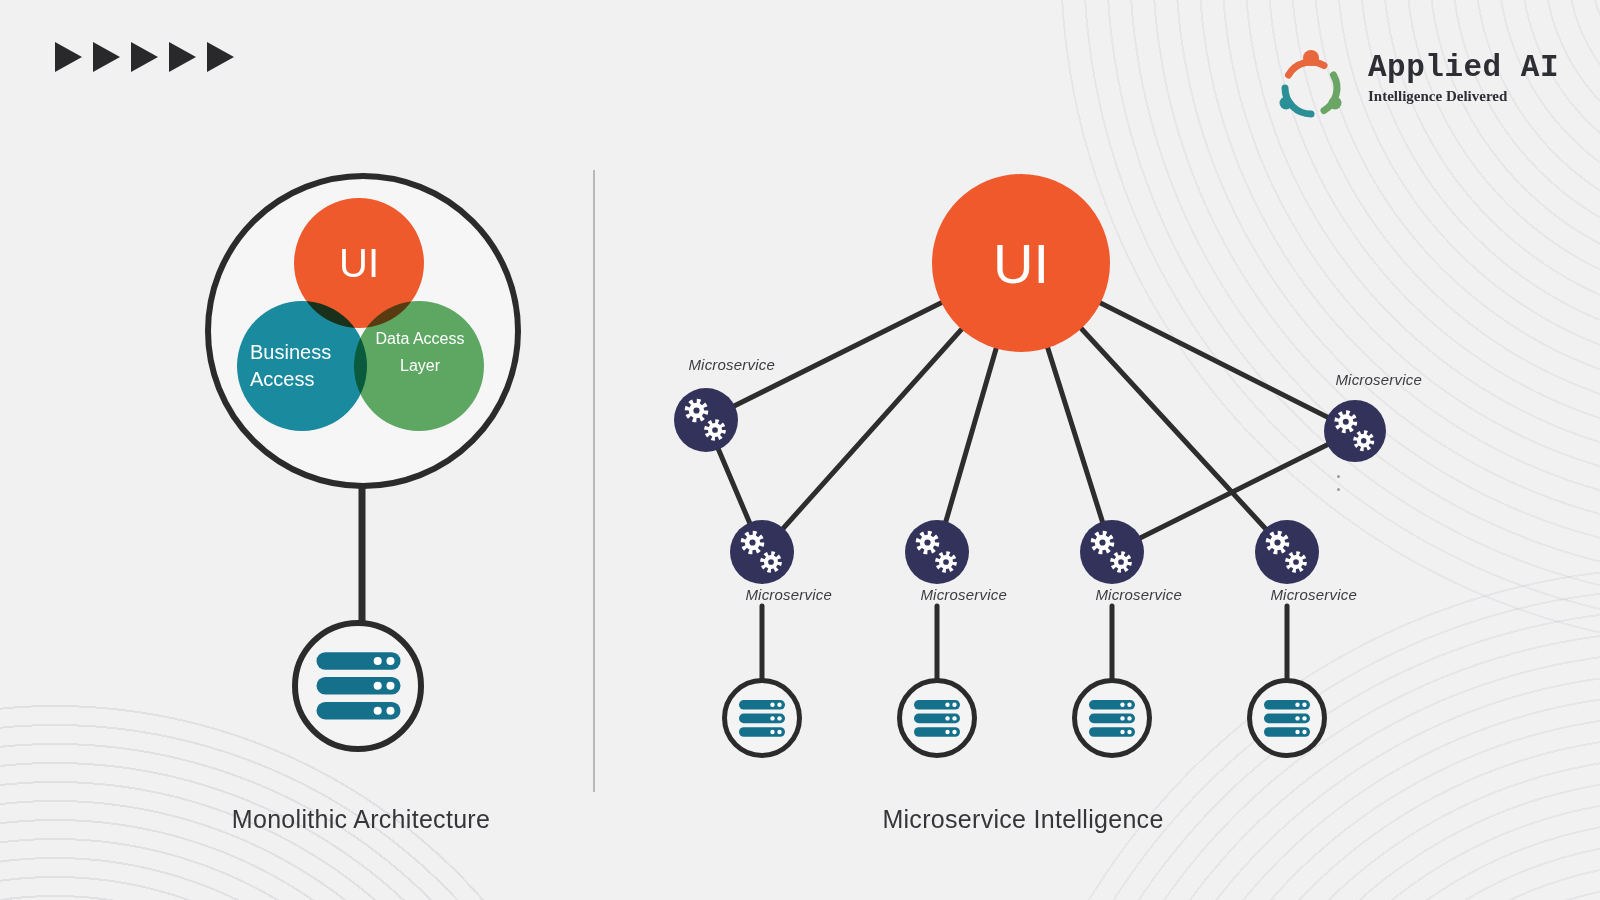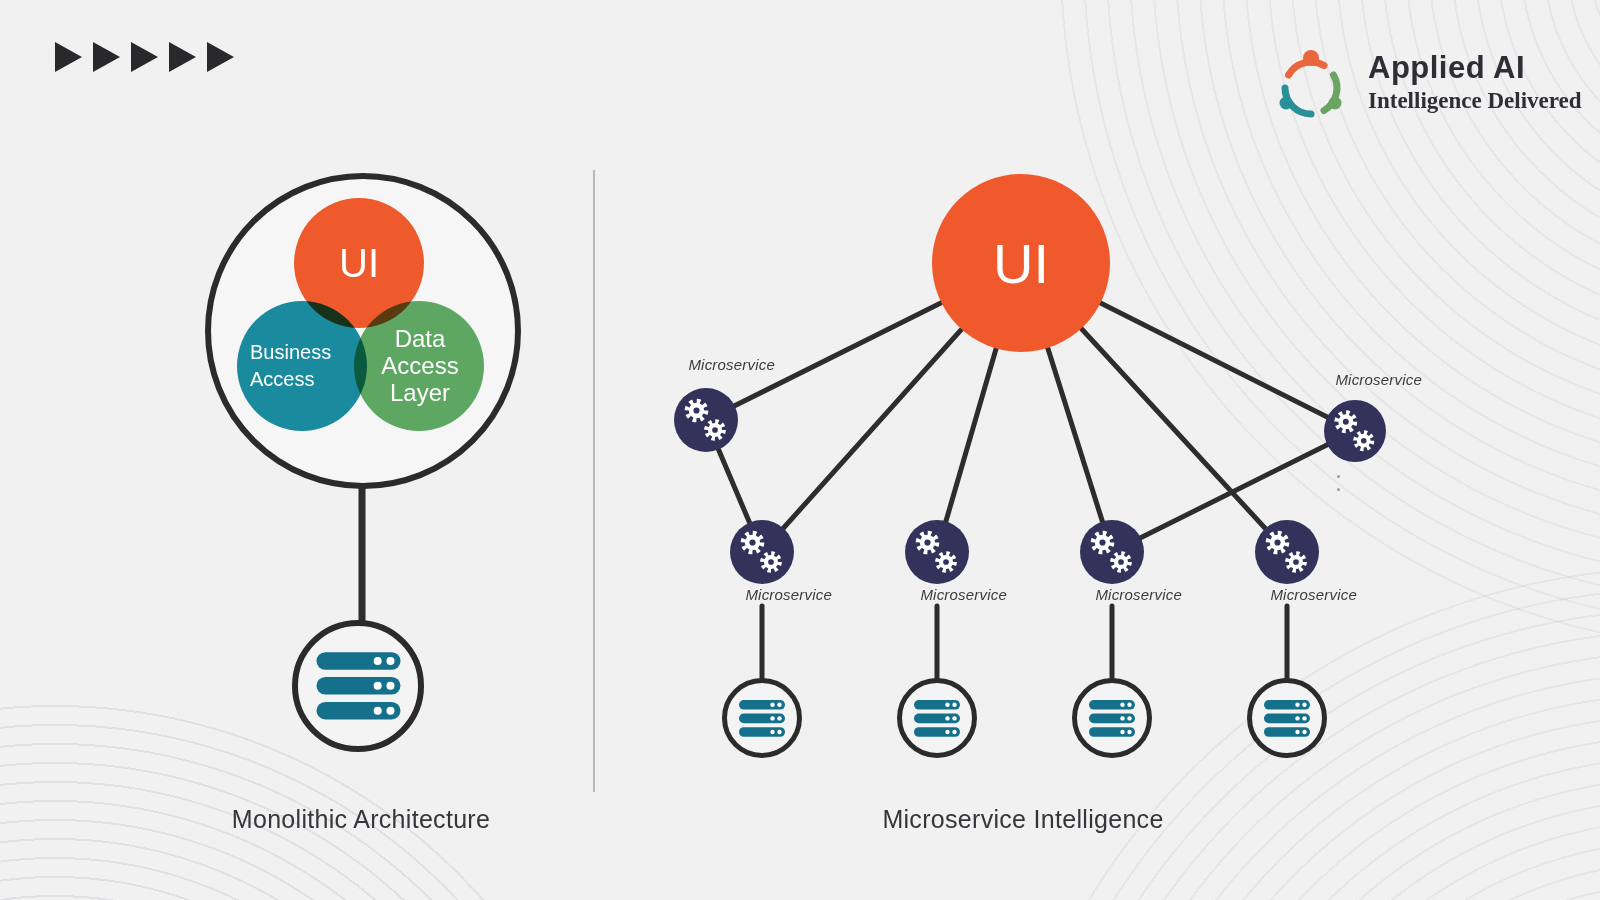--- a/index.html
+++ b/index.html
@@ -15,24 +15,24 @@
   #wave-tr{left:1050px;top:-740px;width:1400px;height:1400px;
     background:repeating-radial-gradient(circle,transparent 0 21px,rgba(140,140,155,.10) 21px 23px);}
 
   
   .arrows{position:absolute;left:55px;top:42px;display:flex;gap:11px;}
   .tri{width:0;height:0;border-top:15px solid transparent;border-bottom:15px solid transparent;
        border-left:27px solid #29292c;}
 
   
   .brand-logo{position:absolute;left:1266px;top:46px;}
-  .brand-name{position:absolute;left:1368px;top:50px;font-family:Liberation Sans, sans-serif;
+  .brand-name{position:absolute;left:1368px;top:50px;font-family:Liberation Mono, monospace;
       font-weight:700;font-size:31px;color:#2e2e35;letter-spacing:.5px;}
   .brand-tagline{position:absolute;left:1368px;top:88px;font-family:"Liberation Serif",serif;
-      font-weight:700;font-size:23px;color:#2e2e35;}
+      font-weight:700;font-size:15px;color:#2e2e35;}
   .brand-cert{position:absolute;left:1254px;top:113px;width:296px;text-align:center;
       font-size:18px;font-weight:600;letter-spacing:1.2px;color:#e9653c;}
 
   
   .divider{position:absolute;left:593px;top:170px;width:2px;height:622px;background:#a5a5aa;opacity:.75;}
 
   
   svg.lines{position:absolute;left:0;top:0;}
   .cline{stroke:#2d2d2d;stroke-width:5;stroke-linecap:round;}
   .cline.thick{stroke-width:7;}
@@ -42,21 +42,21 @@
       border:6px solid #2b2b2b;box-sizing:border-box;background:rgba(255,255,255,.35);}
   .venn{position:absolute;left:0;top:0;width:1600px;height:900px;isolation:isolate;pointer-events:none;}
   .vc{position:absolute;width:130px;height:130px;border-radius:50%;mix-blend-mode:multiply;}
   #vc-ui{left:294px;top:198px;background:#ee5a2b;}
   #vc-bl{left:237px;top:301px;background:#1a8a9e;}
   #vc-da{left:354px;top:301px;background:#5ea763;}
   .venn-label{position:absolute;color:#fff;}
   #vl-ui{left:309px;top:238px;width:100px;height:50px;font-size:40px;font-weight:400;
       display:flex;align-items:center;justify-content:center;}
   #vl-bl{left:250px;top:339px;width:112px;font-size:20px;line-height:27px;text-align:left;}
-  #vl-da{left:367px;top:325px;width:106px;font-size:24px;line-height:27px;text-align:center;}
+  #vl-da{left:367px;top:325px;width:106px;font-size:16px;line-height:27px;text-align:center;}
 
   .db-big{position:absolute;left:292px;top:620px;width:132px;height:132px;border-radius:50%;
       border:6px solid #2b2b2b;box-sizing:border-box;background:#f4f4f5;
       display:flex;align-items:center;justify-content:center;}
 
   .caption{position:absolute;top:785px;width:400px;text-align:center;font-size:25px;
       font-weight:500;color:#36363a;letter-spacing:.3px;margin-top:20px;}
   #caption-mono{left:161px;}
   #caption-micro{left:823px;}
 

